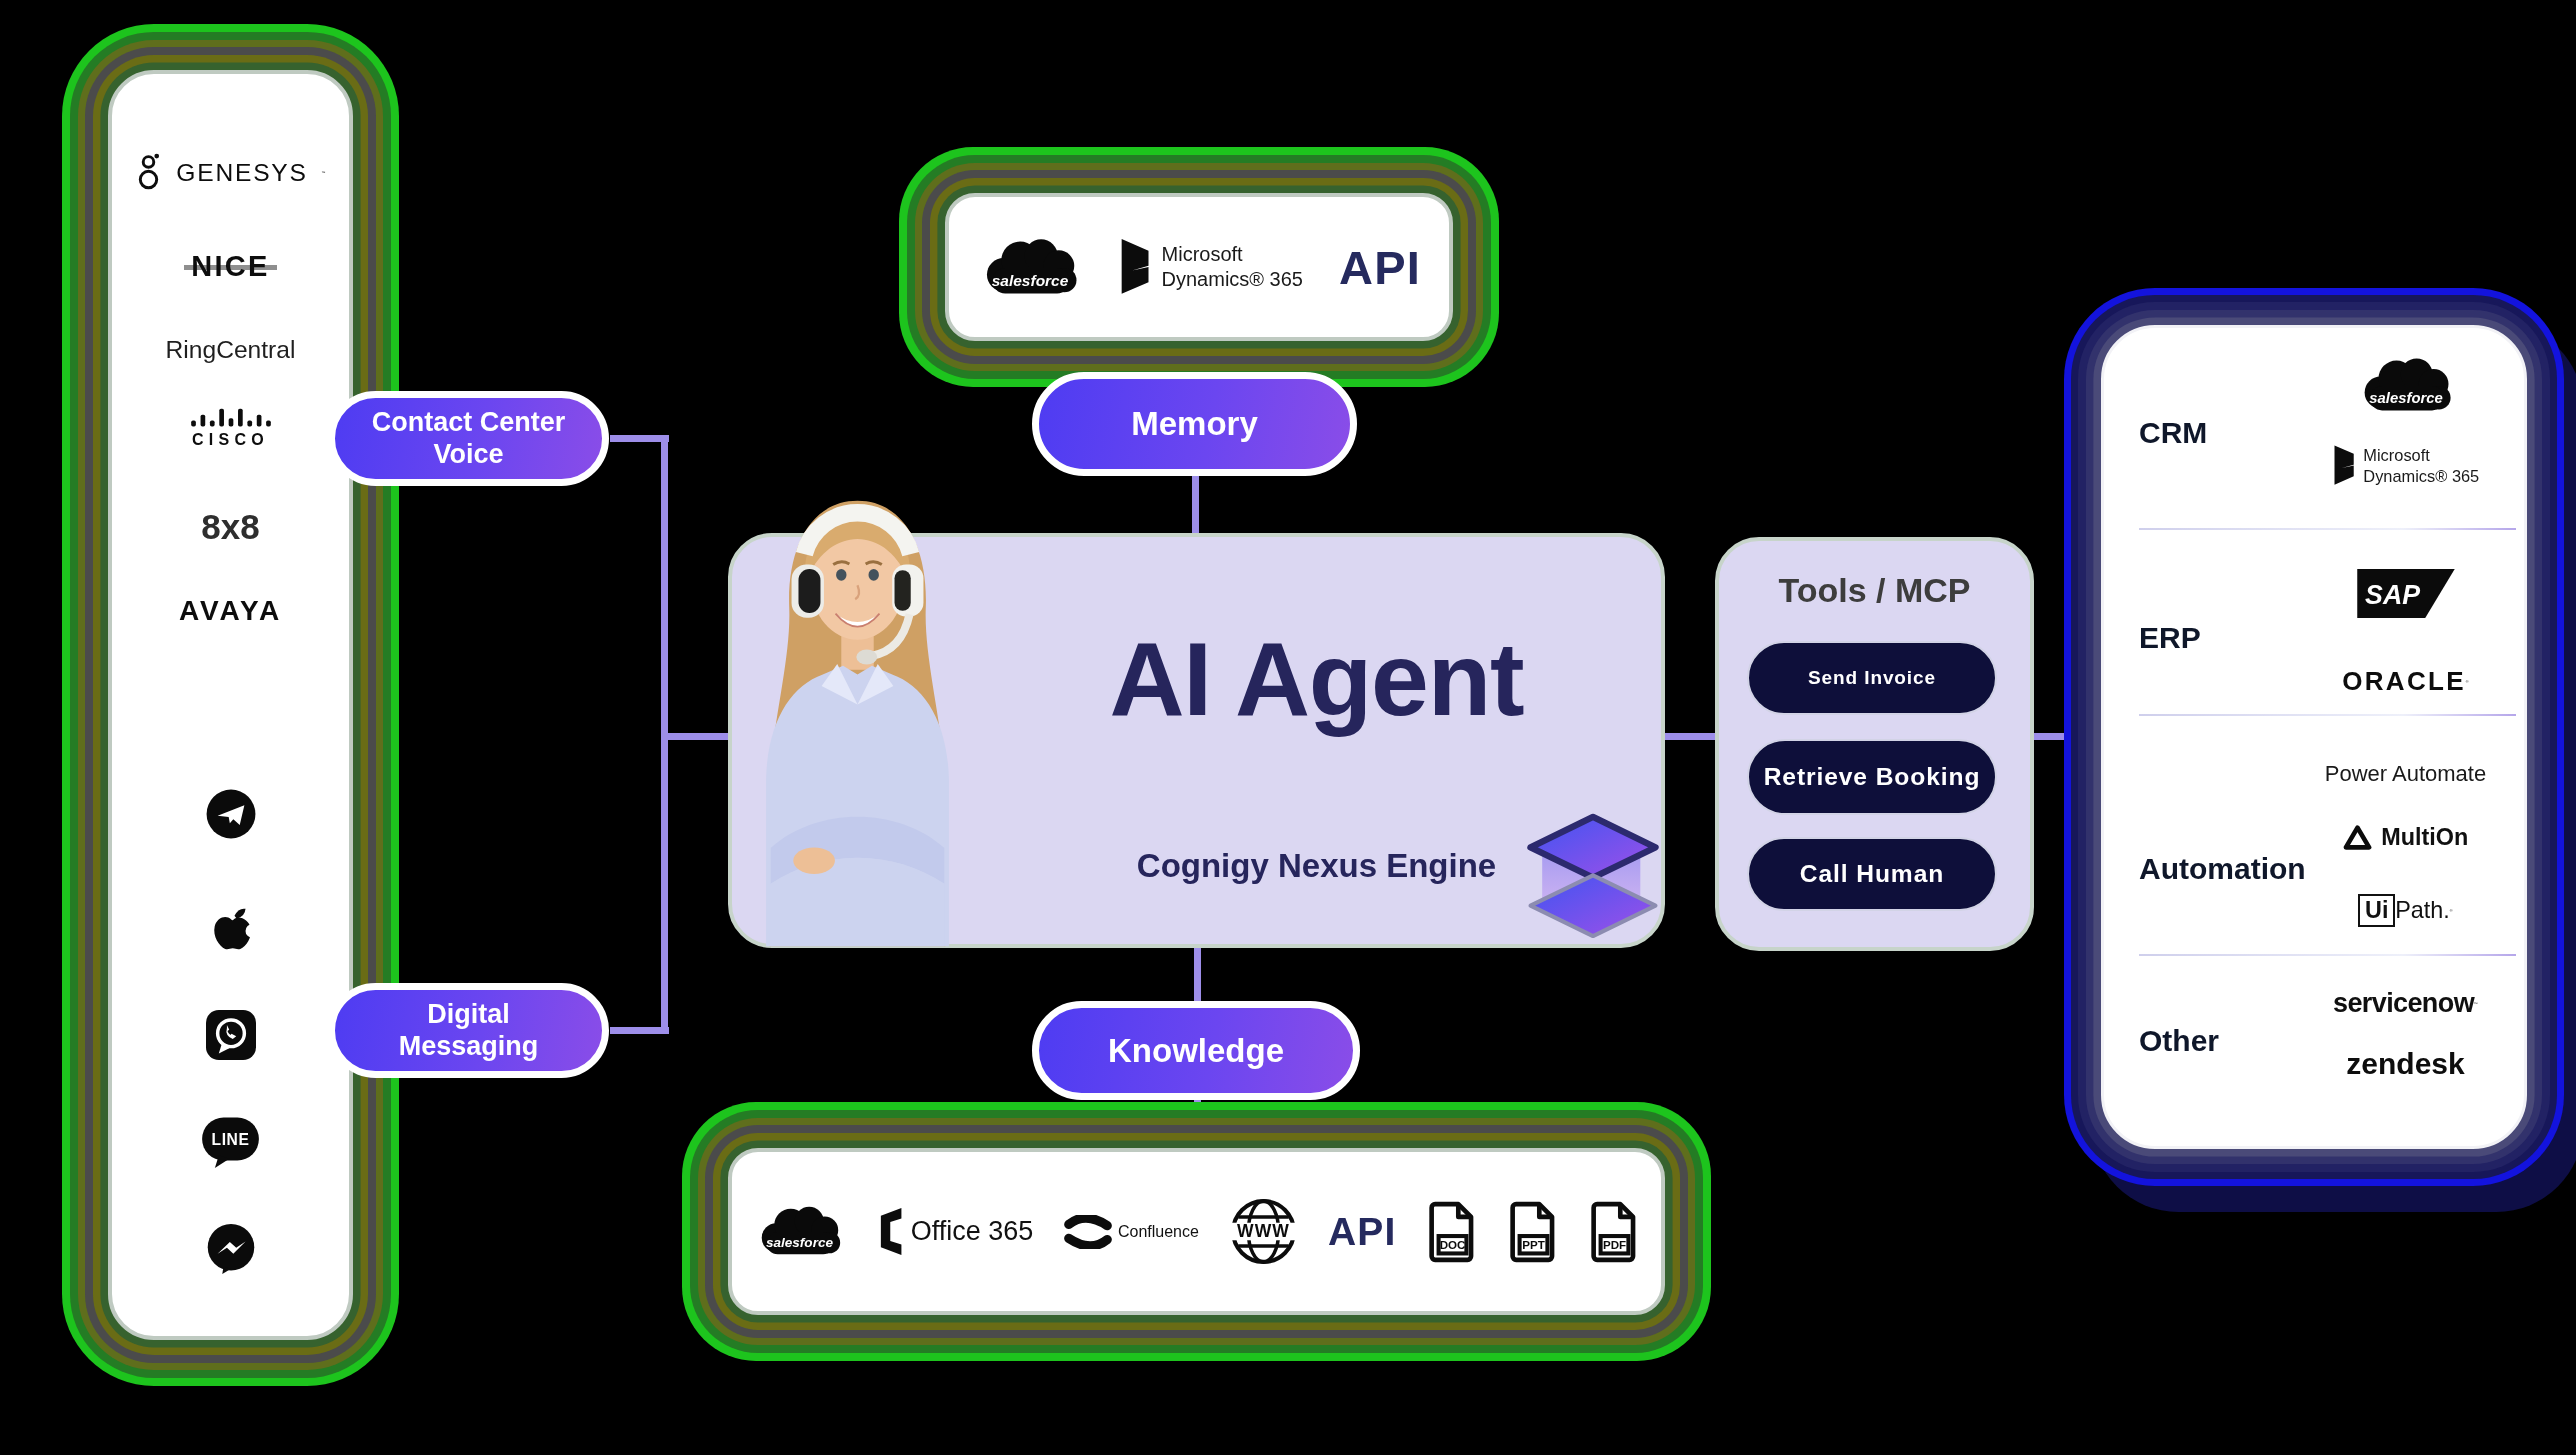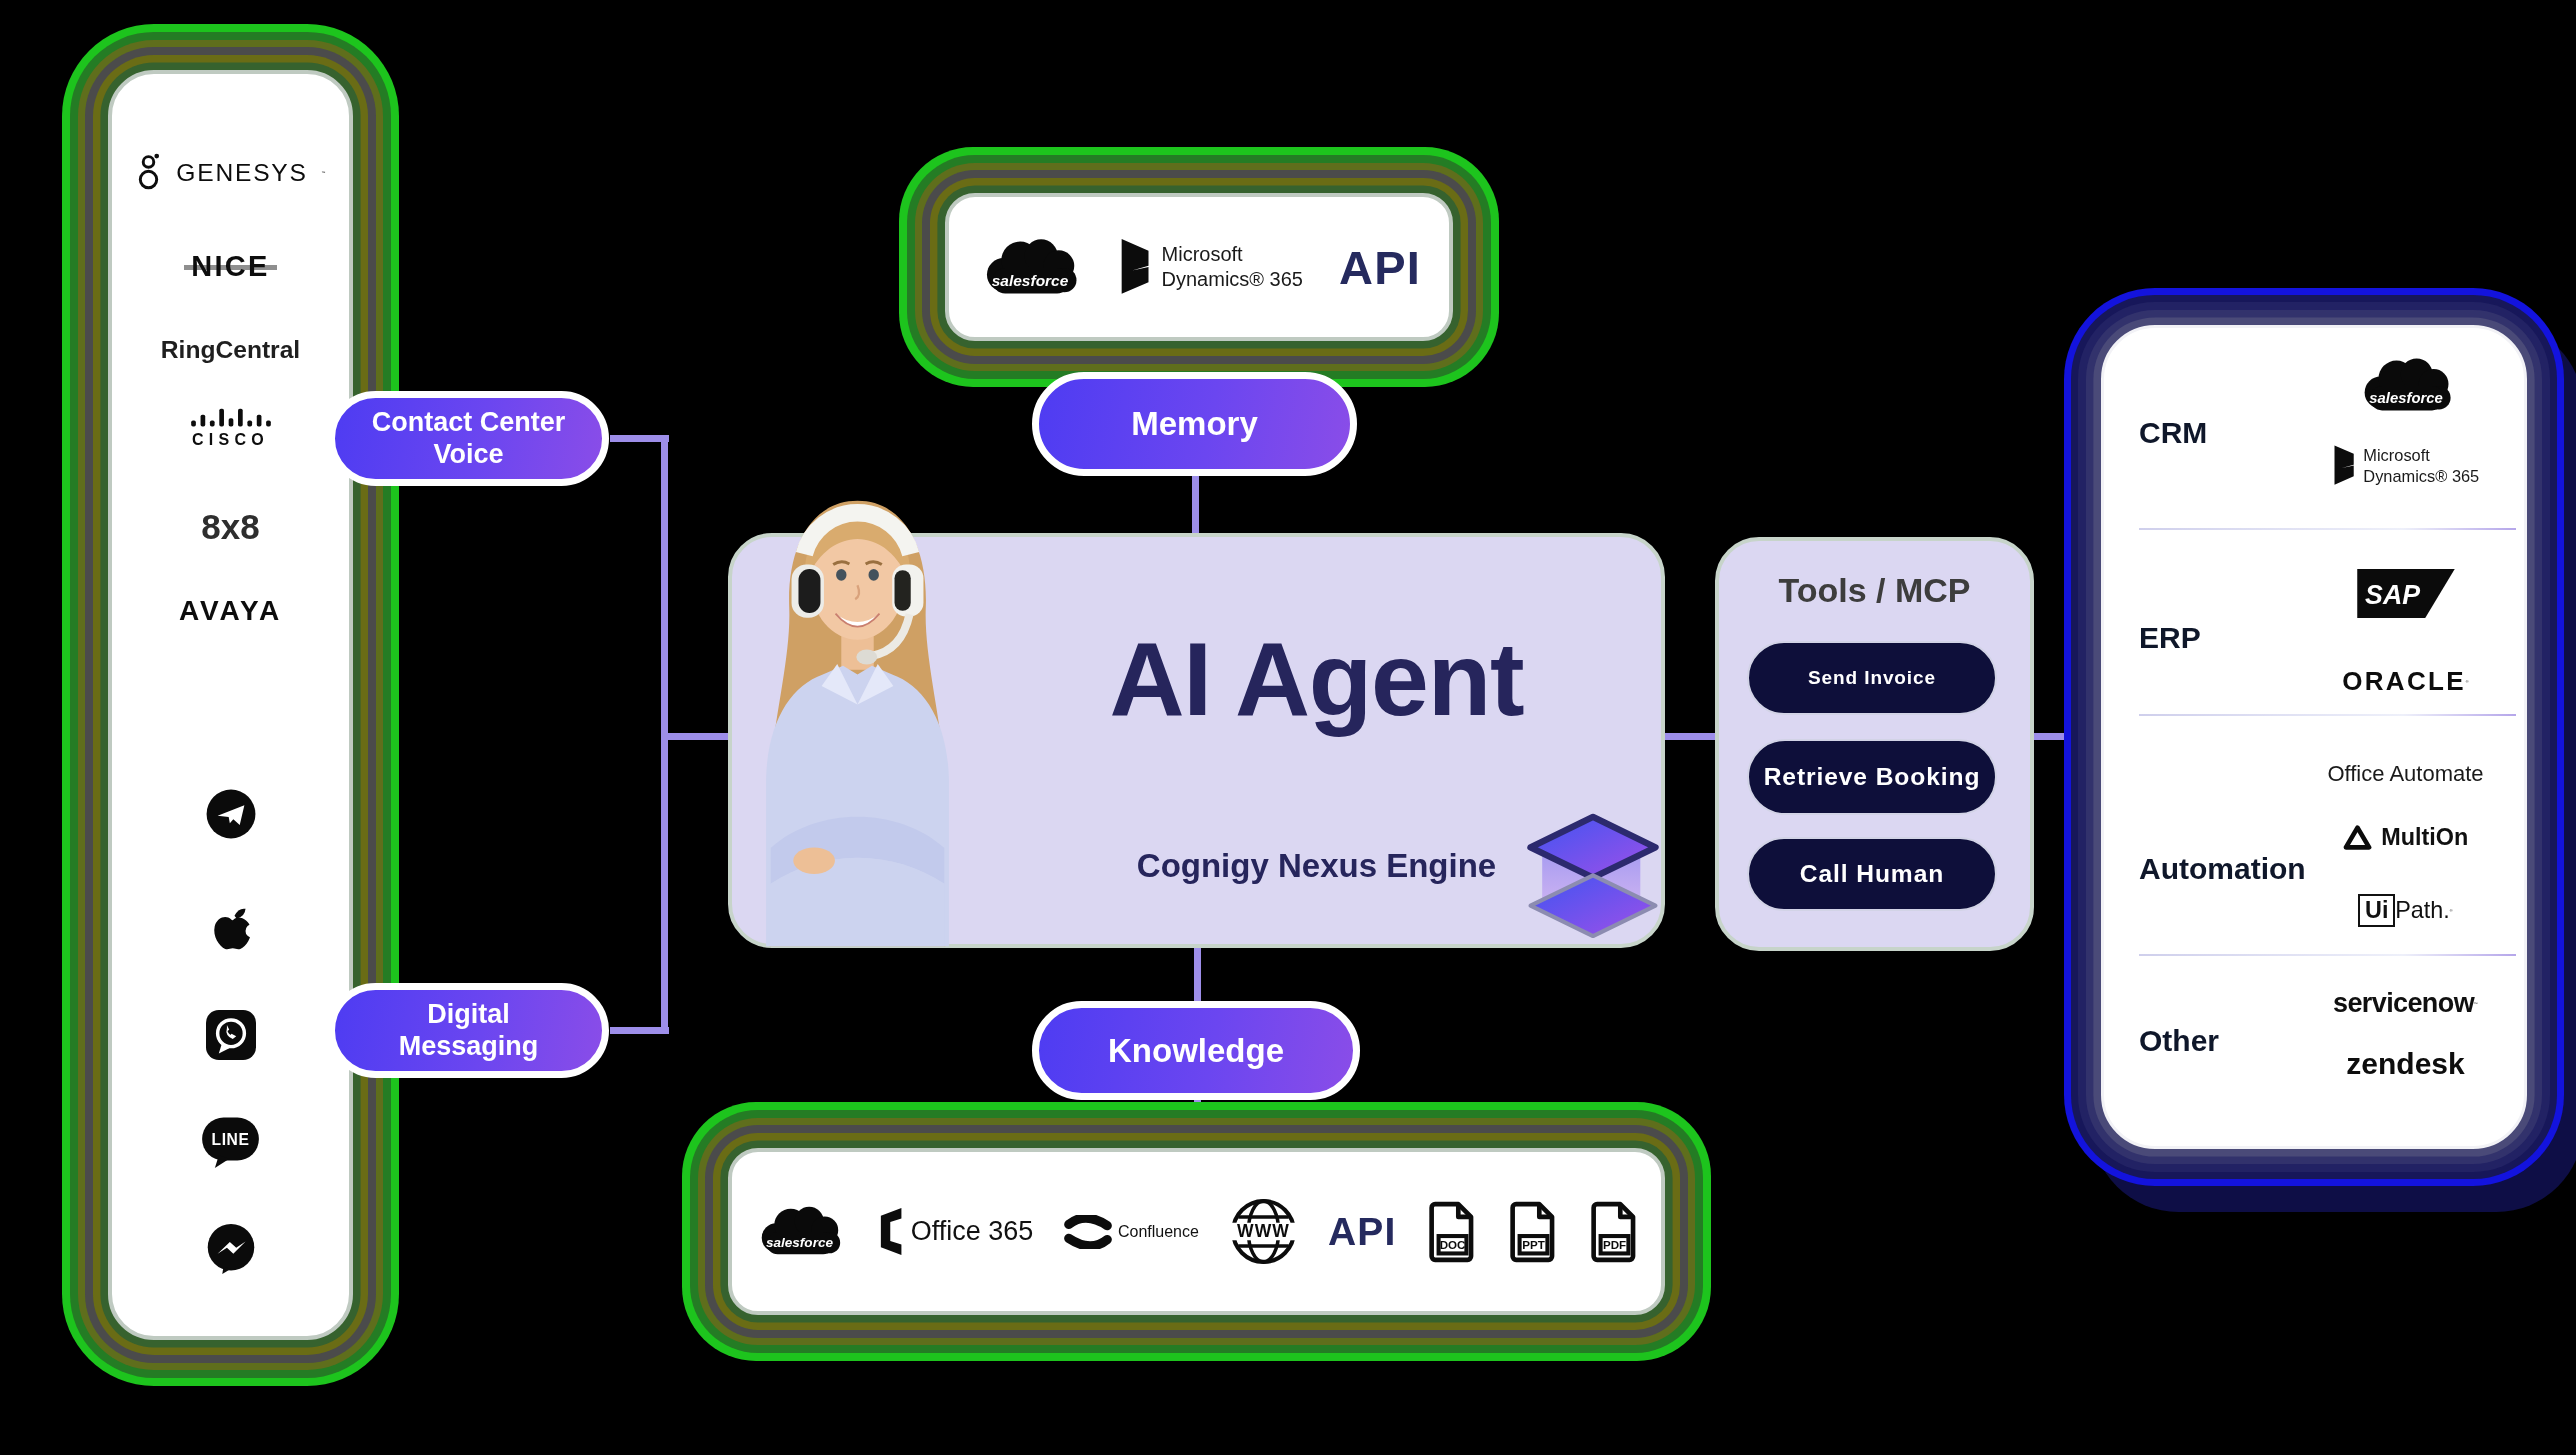--- a/index.html
+++ b/index.html
@@ -55,21 +55,21 @@
     </div>
 
     <div class="citem" style="top:176px">
       <span style="position:relative;display:inline-block">
         <span style="position:absolute;left:-7px;right:-7px;top:15px;height:5.3px;background:#8f8f8f"></span>
         <span style="position:relative;font-size:29px;font-weight:bold;letter-spacing:2.3px">NICE</span>
       </span>
     </div>
 
     <div class="citem" style="top:262px">
-      <span style="font-size:24.6px;font-weight:bold;color:#1f1f1f">RingCentral</span>
+      <span style="font-size:24.6px;font-weight:normal;color:#1f1f1f">RingCentral</span>
     </div>
 
     <div class="citem" style="top:329px;flex-direction:column;gap:3.5px">
       <svg width="82" height="24.6" viewBox="0 0 140 42">
         <g fill="#0d0d0d">
           <rect x="2" y="30" width="8" height="10" rx="3"></rect>
           <rect x="18" y="20" width="8" height="20" rx="3"></rect>
           <rect x="34" y="30" width="8" height="10" rx="3"></rect>
           <rect x="50" y="10" width="8" height="30" rx="3"></rect>
           <rect x="66" y="26" width="8" height="14" rx="3"></rect>
@@ -316,21 +316,21 @@
       </svg>
     </div>
     <div class="logorow" style="left:199px;top:338px;width:205px">
       <span style="font-size:26px;font-weight:bold;letter-spacing:2.3px;color:#0d0d0d">ORACLE</span>
         <sup class="mk">®</sup>
     </div>
     <div class="divider" style="left:35px;top:386px;width:377px"></div>
 
     <div class="ilabel" style="left:35px;top:524px;font-size:30px">Automation</div>
     <div class="logorow" style="left:199px;top:433px;width:205px">
-      <span style="font-size:22px;color:#1a1a1a">Office Automate</span>
+      <span style="font-size:22px;color:#1a1a1a">Power Automate</span>
     </div>
     <div class="logorow" style="left:199px;top:496px;width:205px;gap:9.4px">
       <svg width="29" height="27" viewBox="0 0 50 46">
         <path d="M25 6 L45 40 H5 Z" fill="none" stroke="#0b0b0b" stroke-width="8" stroke-linejoin="round"></path>
       </svg>
       <span style="font-size:23.4px;font-weight:bold;color:#101010">MultiOn</span>
     </div>
     <div class="logorow" style="left:199px;top:566px;width:205px;gap:0">
       <span style="border:2.3px solid #111;padding:1.2px 4.7px;font-size:23.4px;font-weight:bold;color:#111">Ui</span>
       <span style="font-size:23.4px;color:#111">Path.</span>

